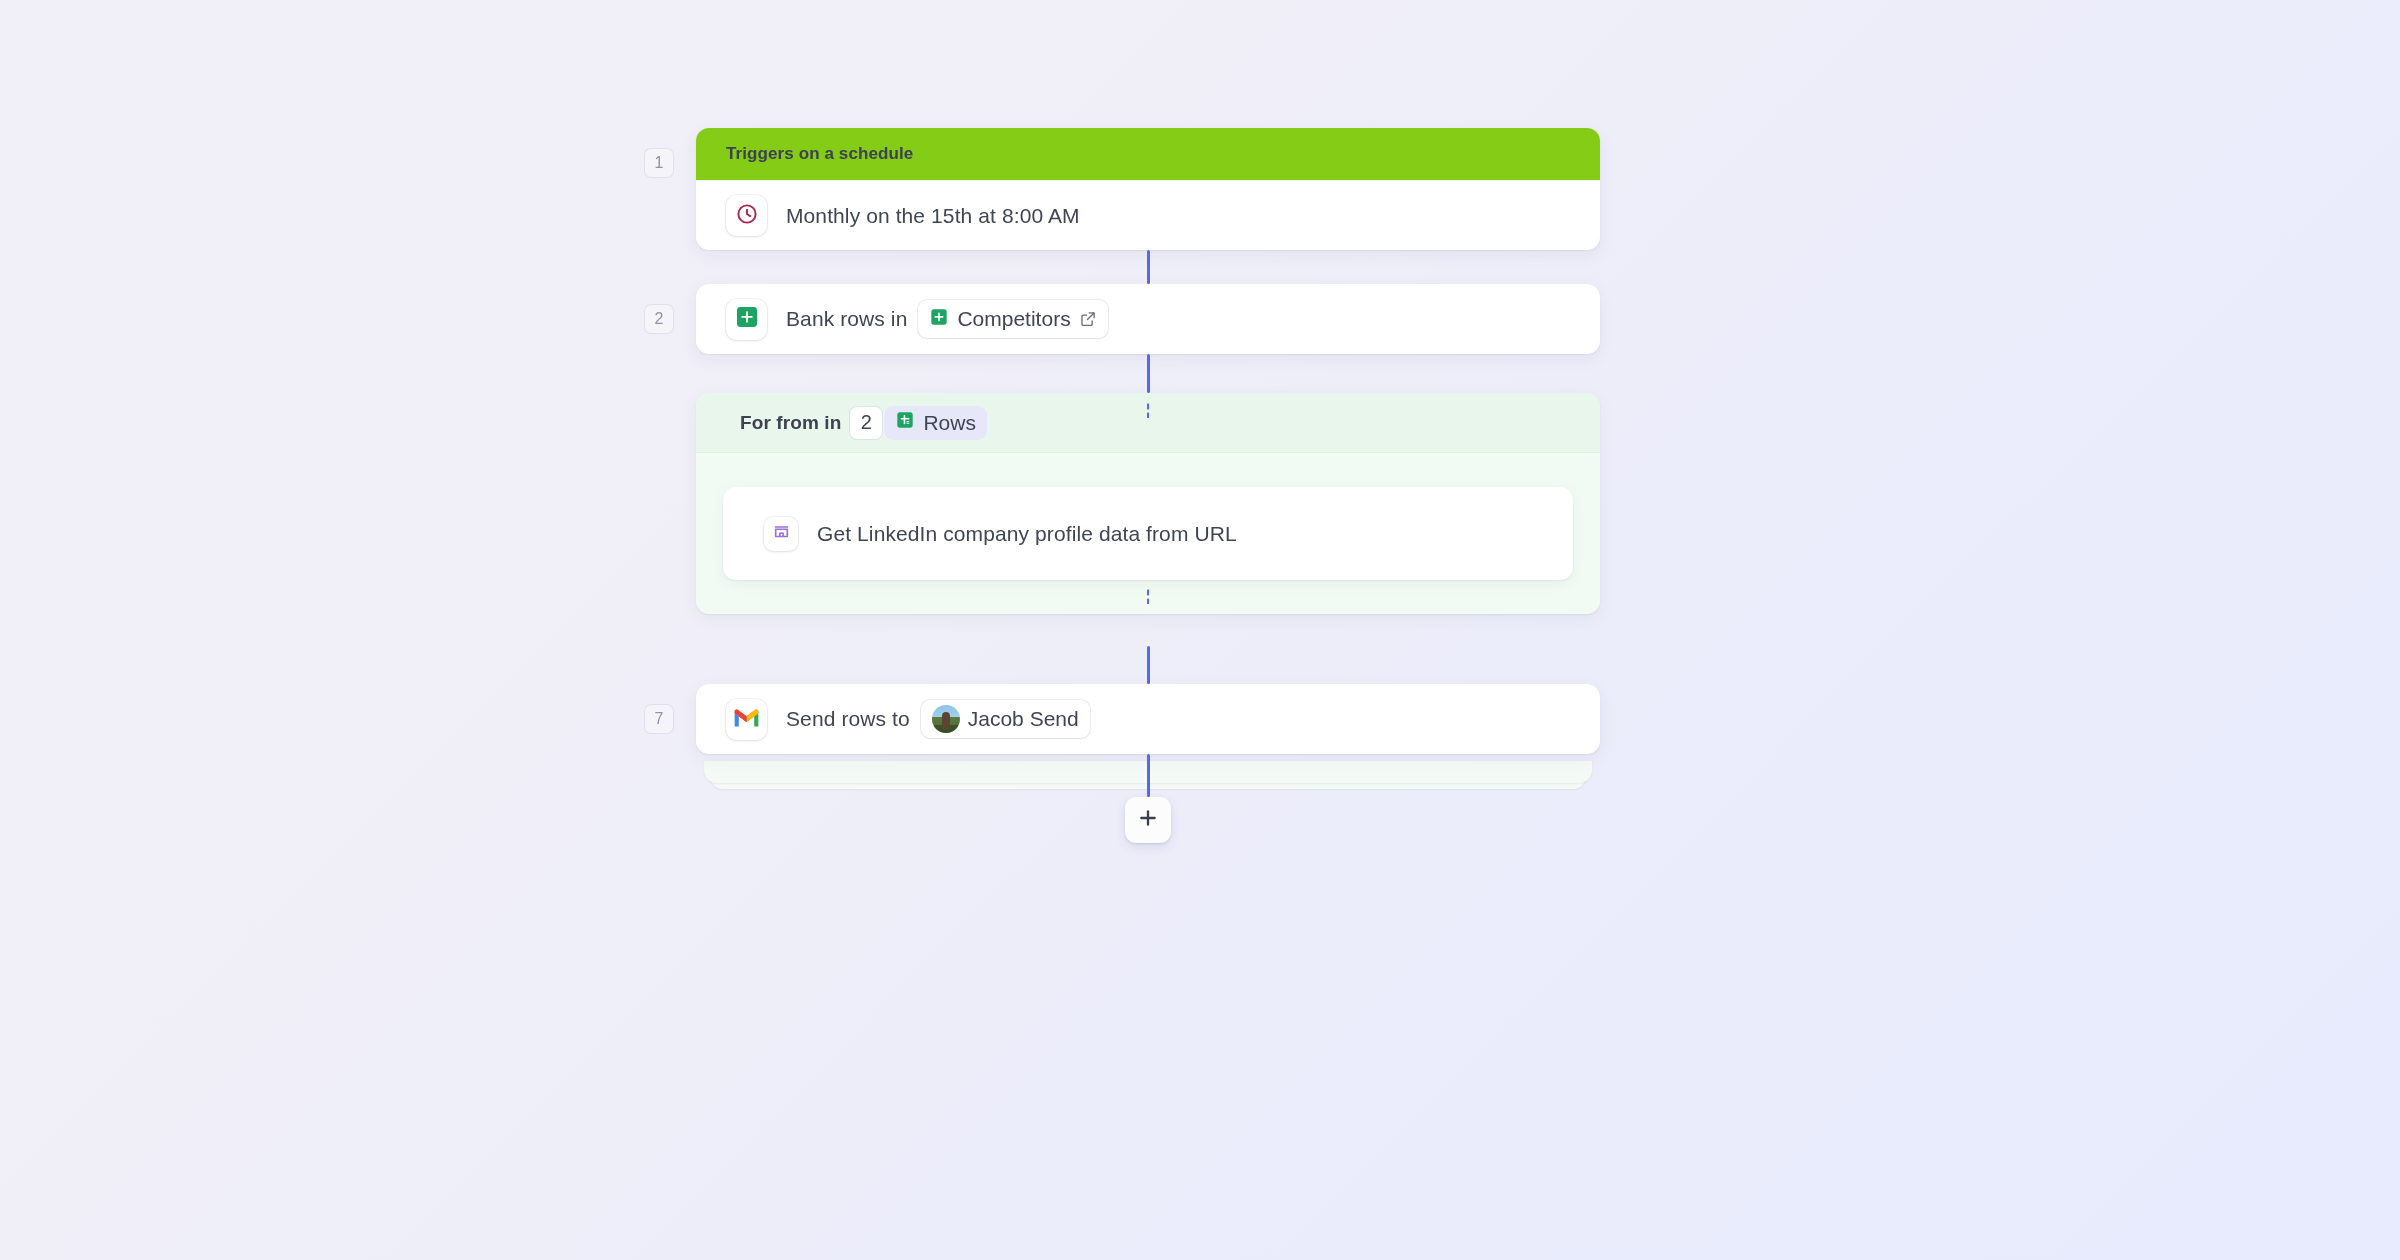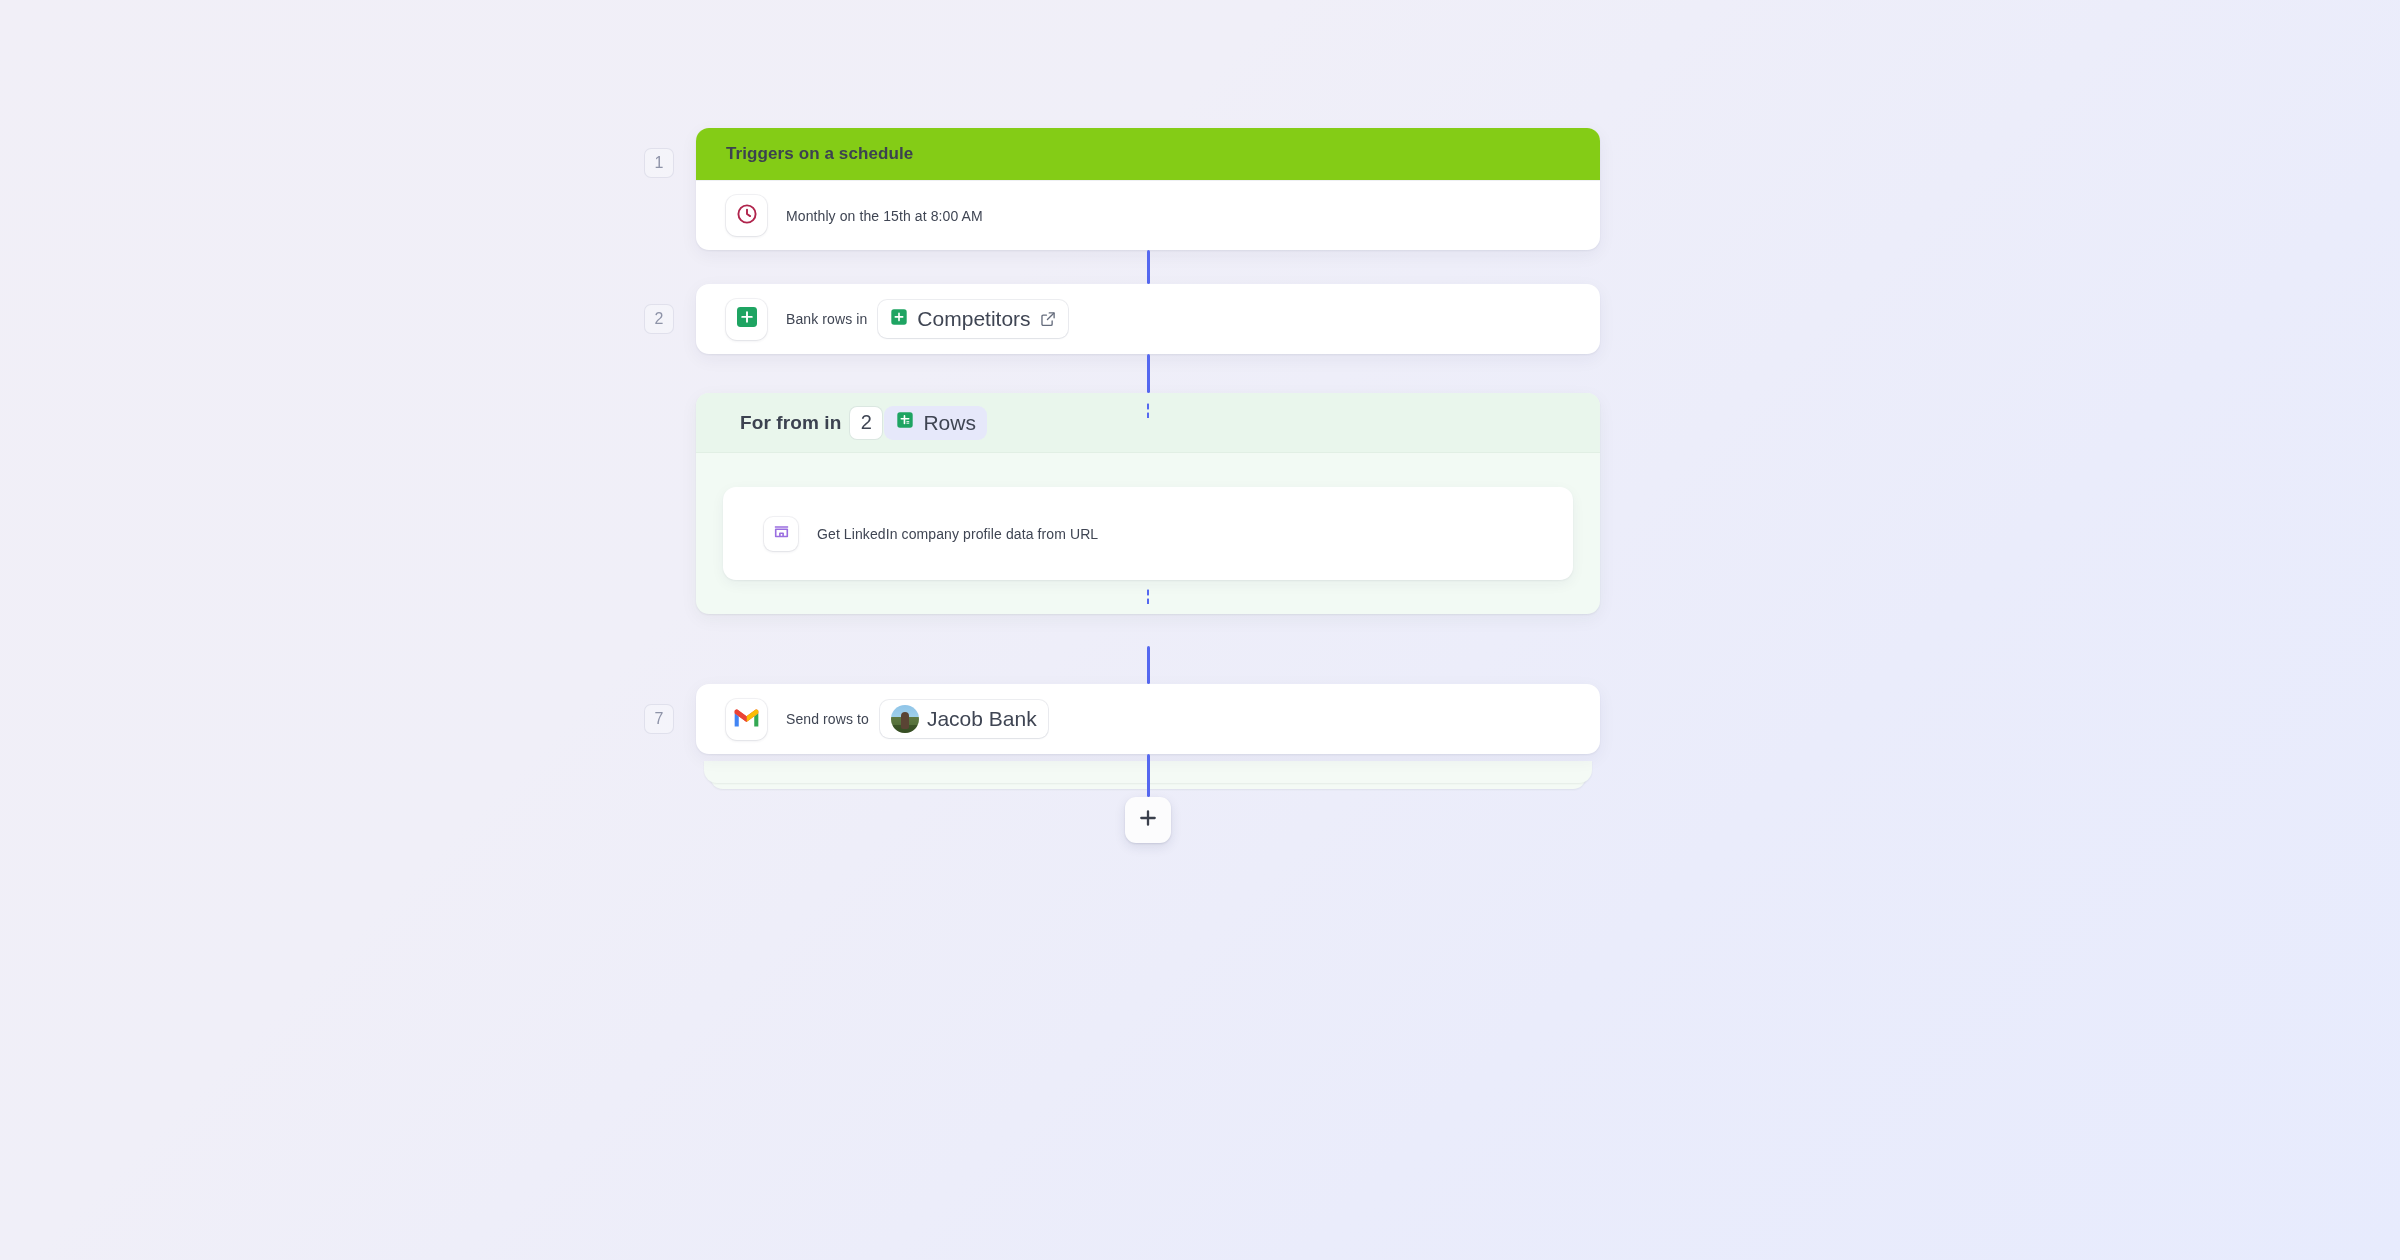--- a/index.html
+++ b/index.html
@@ -73,21 +73,21 @@
   }
 
   
   .row {
     display: flex;
     align-items: center;
     height: 69px;
     padding-left: 30px;
   }
   .row-label {
-    font-size: 14px;
+    font-size: 21px;
     color: #3f4553;
     white-space: nowrap;
     letter-spacing: .1px;
   }
 
   
   .app-tile {
     width: 41px;
     height: 41px;
     min-width: 41px;
@@ -379,21 +379,21 @@
               <path d="M22.1 20.4V9.8l4.3-3.2v13.8z" fill="#34a853"></path>
               <path d="M1.6 6.6 14 15.8 26.4 6.6v-2c0-1.6-1.8-2.5-3.1-1.6L14 9.7 4.7 3C3.4 2.1 1.6 3 1.6 4.6z" fill="#ea4335"></path>
               <path d="M26.4 6.6V4.6c0-1.6-1.8-2.5-3.1-1.6L14 9.7v6.1z" fill="#fbbc04"></path>
               <path d="M14 9.7 4.7 3C3.4 2.1 1.6 3 1.6 4.6v2L14 15.8z" fill="#ea4335"></path>
             </svg>
           </span>
         </div>
         <span class="row-label">Send rows to</span>
         <span class="chip" style="margin-left:11px;">
           <span class="avatar"></span>
-          <span>Jacob Bank</span>
+          <span>Jacob Send</span>
         </span>
       </div>
     </div>
 
     <div style="position:relative;height:90px;">
       <div class="connector" style="top:0;height:43px;"></div>
       <div class="add-btn" style="top:43px;">
         <span>
           <svg width="24" height="24" viewBox="0 0 24 24">
             <path d="M12 5.3v13.4M5.3 12h13.4" stroke="#3a3f4c" stroke-width="2.3" stroke-linecap="round"></path>

